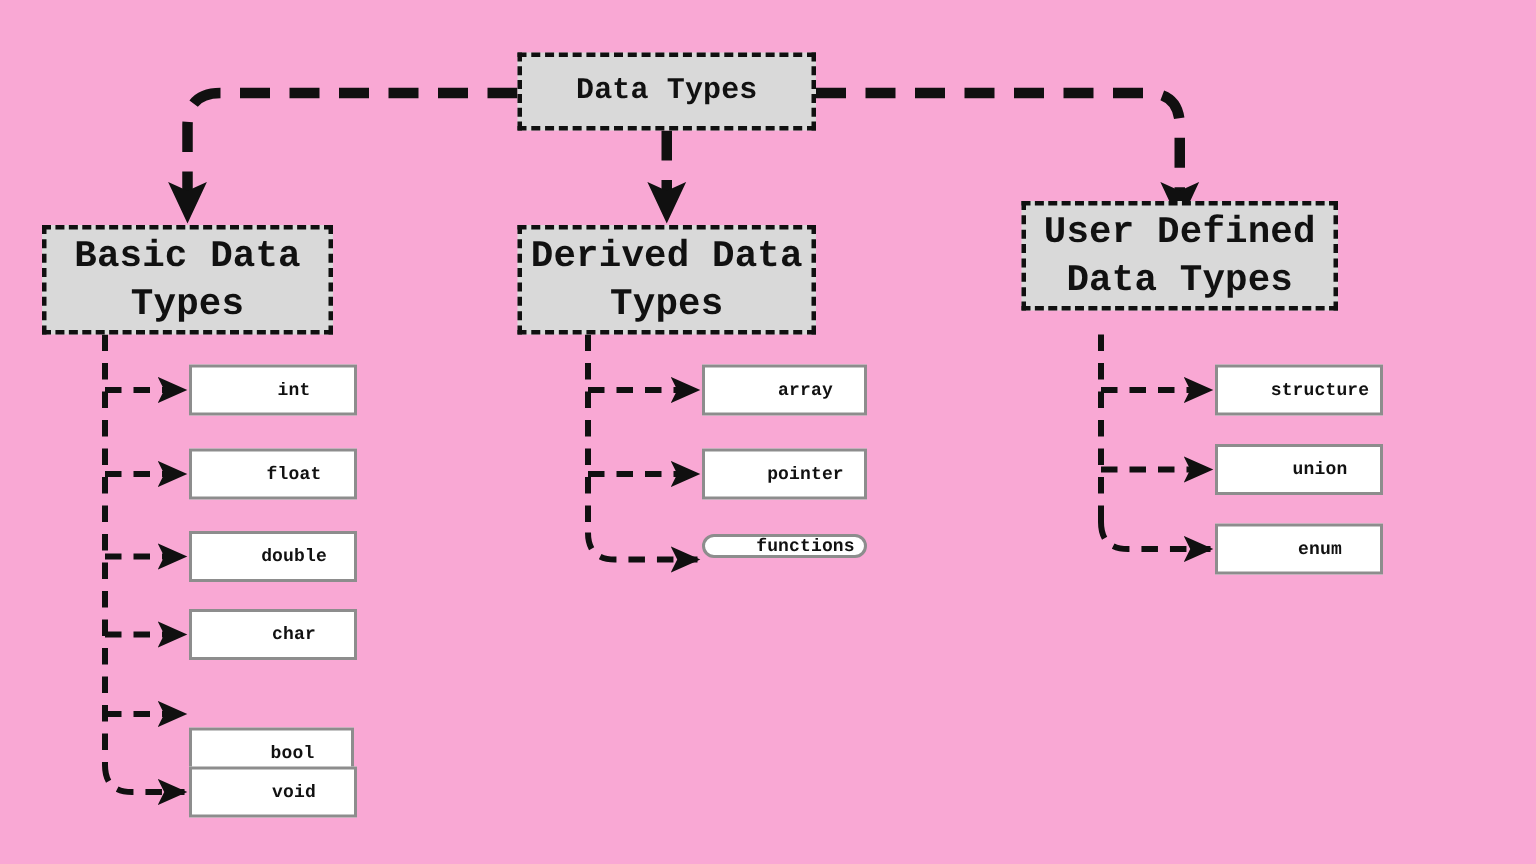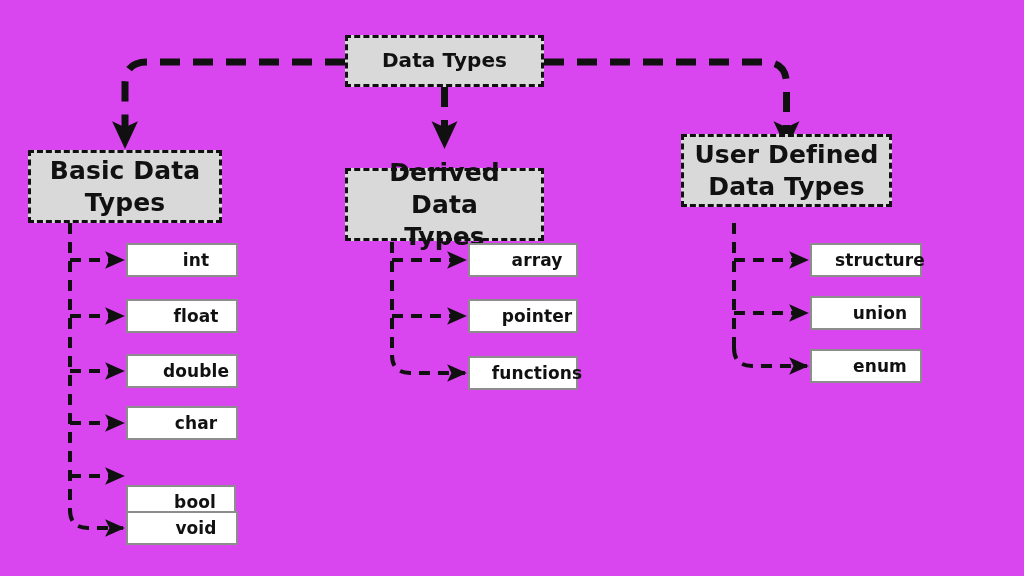--- a/index.html
+++ b/index.html
@@ -11,21 +11,22 @@
     width: 1024px;
     height: 576px;
     background: #f2f2f2;
     font-family: "DejaVu Sans", "Liberation Sans", sans-serif;
     overflow: hidden;
   }
   #diagram-root {
     position: relative;
     width: 1024px;
     height: 576px;
-    background: #d946ef;
+    background: #f9a8d4;
+    font-family: Liberation Mono, monospace;
   }
   #connector-layer {
     position: absolute;
     left: 0;
     top: 0;
     width: 1024px;
     height: 576px;
   }
   .node {
     position: absolute;
@@ -45,21 +46,21 @@
     line-height: 1.28;
     letter-spacing: 0.1px;
   }
   .node-root {
     font-size: 20px;
   }
   .node-leaf {
     background: #ffffff;
     border: 2px solid #8d8d8d;
     font-weight: bold;
-    font-size: 17px;
+    font-size: 12px;
     letter-spacing: 0.1px;
     padding-left: 28px;
   }
   .node-label {
     display: block;
     white-space: pre-line;
     padding: 0 4px;
   }
 </style>
 </head>
@@ -119,31 +120,31 @@
       </div>
       <div class="node node-leaf" style="left: 126px; top: 406px; width: 112px; height: 34px;">
         <span class="node-label">char</span>
       </div>
       <div class="node node-leaf" style="left: 126px; top: 485px; width: 110px; height: 34px;">
         <span class="node-label">bool</span>
       </div>
       <div class="node node-leaf" style="left: 126px; top: 511px; width: 112px; height: 34px;">
         <span class="node-label">void</span>
       </div>
-      <div class="node node-category" style="left: 345px; top: 150px; width: 199px; height: 73px; margin-top: 18px;">
+      <div class="node node-category" style="left: 345px; top: 150px; width: 199px; height: 73px;">
         <span class="node-label">Derived Data
 Types</span>
       </div>
       <div class="node node-leaf" style="left: 468px; top: 243px; width: 110px; height: 34px;">
         <span class="node-label">array</span>
       </div>
       <div class="node node-leaf" style="left: 468px; top: 299px; width: 110px; height: 34px; justify-content: center;">
         <span class="node-label">pointer</span>
       </div>
-      <div class="node node-leaf" style="left: 468px; top: 356px; width: 110px; height: 34px;">
+      <div class="node node-leaf" style="left: 468px; top: 356px; width: 110px; height: 16px; border-radius: 13px;">
         <span class="node-label">functions</span>
       </div>
       <div class="node node-category" style="left: 681px; top: 134px; width: 211px; height: 73px;">
         <span class="node-label">User Defined
 Data Types</span>
       </div>
       <div class="node node-leaf" style="left: 810px; top: 243px; width: 112px; height: 34px;">
         <span class="node-label">structure</span>
       </div>
       <div class="node node-leaf" style="left: 810px; top: 296px; width: 112px; height: 34px; text-align: right;">

